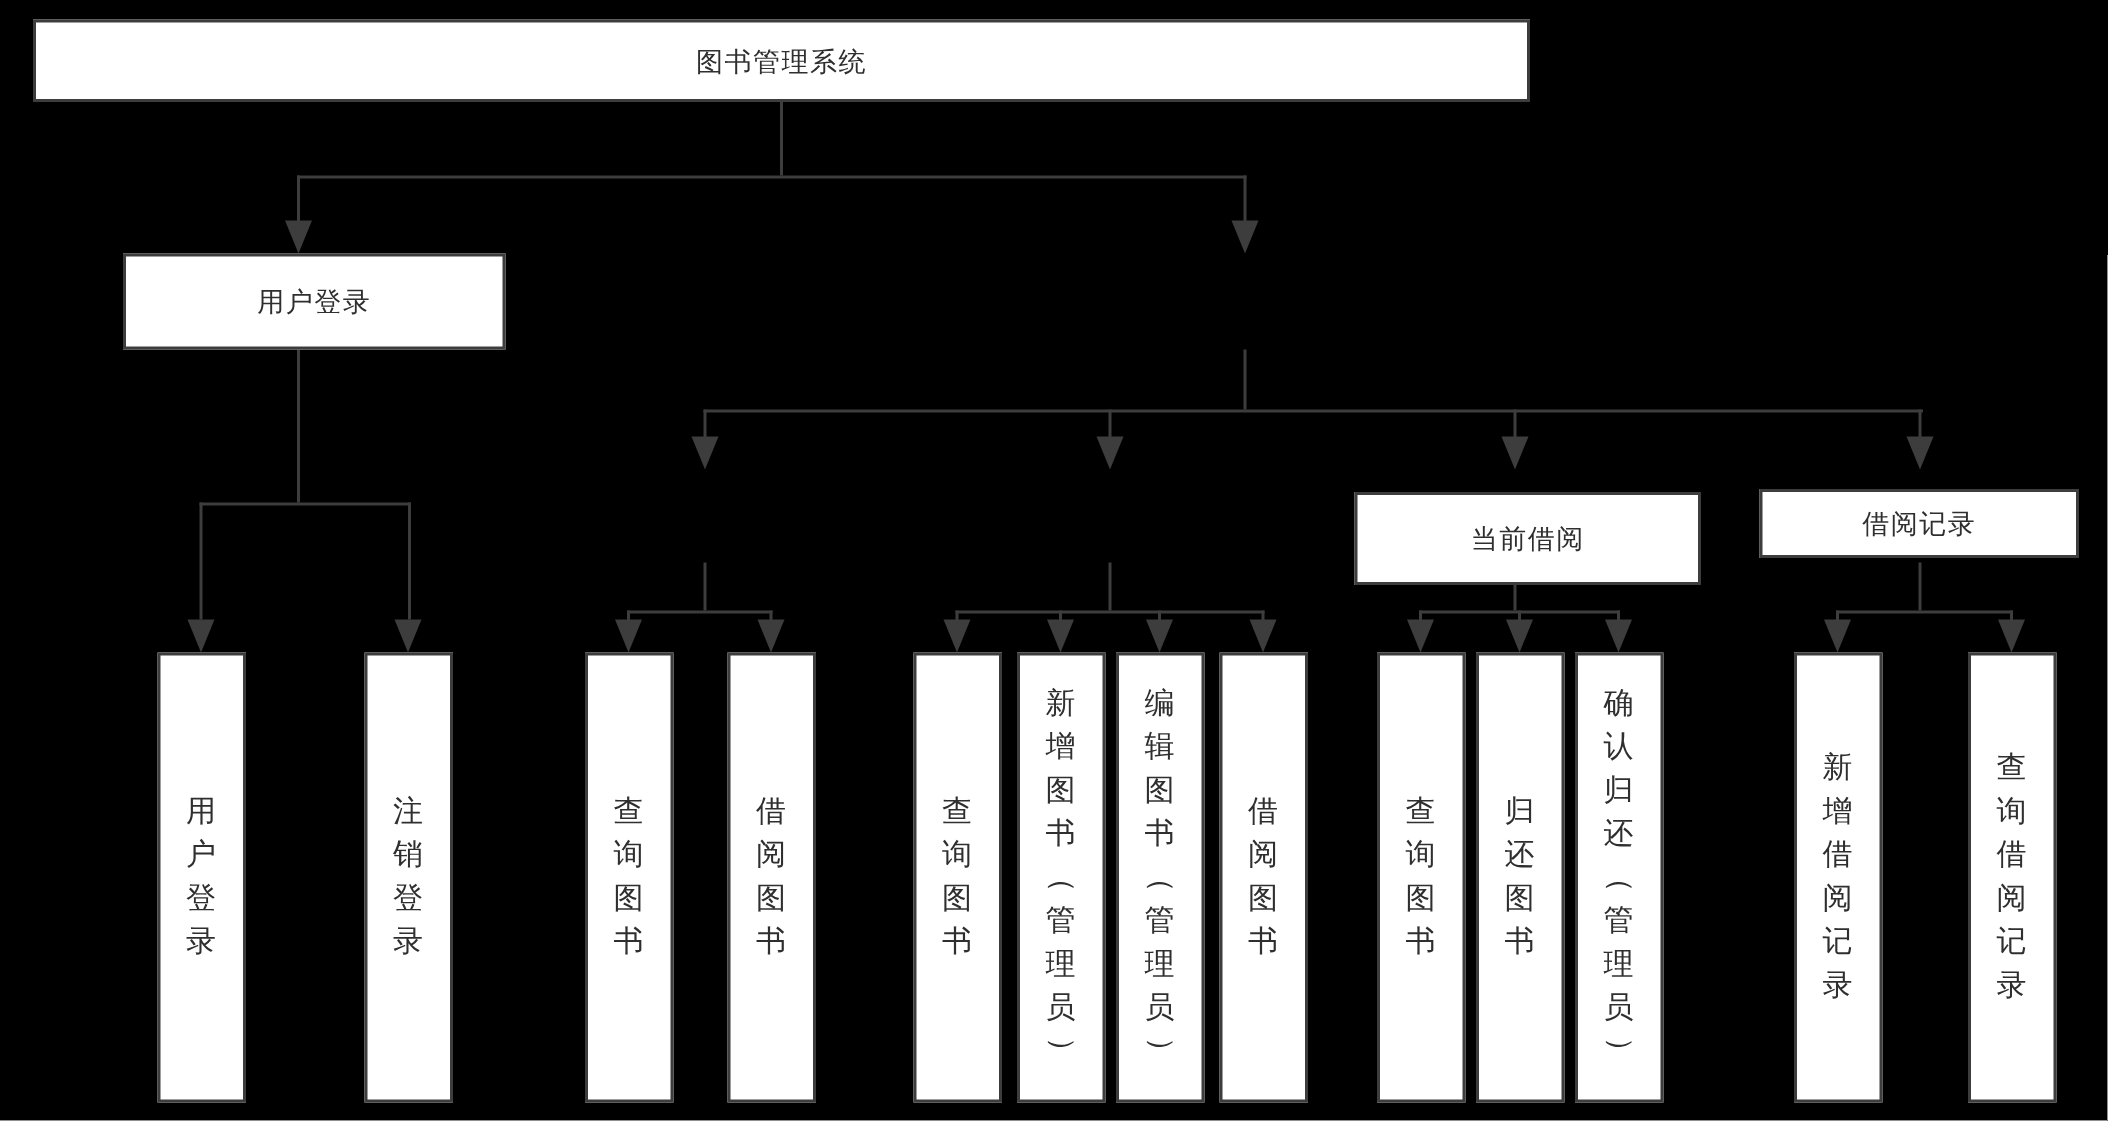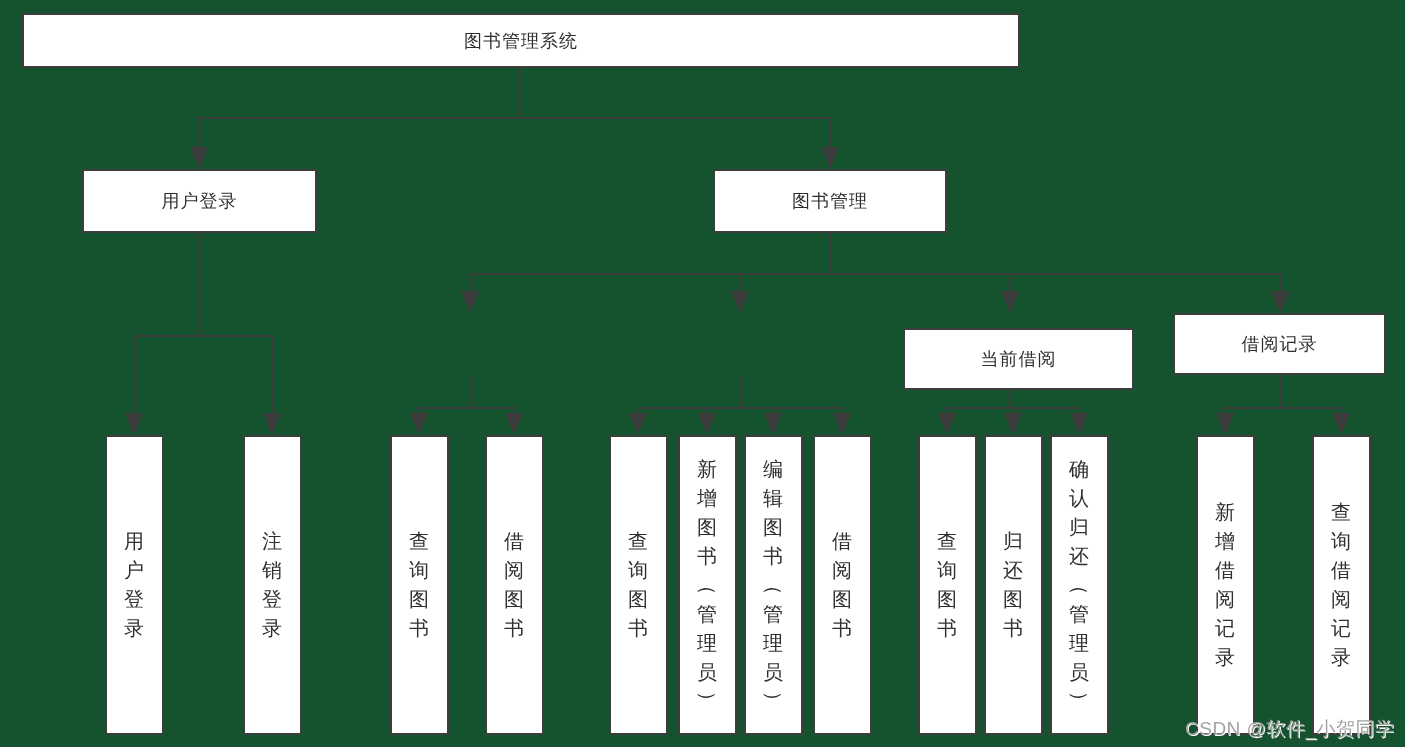--- a/index.html
+++ b/index.html
@@ -1,19 +1,19 @@
 <!DOCTYPE html>
 <html><head>
 <meta charset="utf-8">
 <style>
   html,body{margin:0;padding:0;background:#ffffff;}
   #stage{
     position:relative;
     width:1405px;height:747px;
-    background:#14532d;
+    background:#000000;
     font-family:"Liberation Sans","DejaVu Sans",sans-serif;
     color:#2f2f2f;
     overflow:hidden;
   }
   .node{
     position:absolute;
     background:#ffffff;
     border:2px solid #3d3d3d;
     display:flex;align-items:center;justify-content:center;
     box-sizing:border-box;
@@ -58,25 +58,22 @@
     <span>图书管理系统</span>
   </div>
 
   <div class="vline" style="left:520px;top:68px;width:2px;height:49px"></div>
   <div class="hline" style="left:198px;top:117px;width:633px;height:2px"></div>
   <div class="vline" style="left:198px;top:117px;width:2px;height:32px"></div>
   <div class="arrow" style="left:190px;top:147px"></div>
   <div class="vline" style="left:829px;top:117px;width:2px;height:32px"></div>
   <div class="arrow" style="left:821px;top:147px"></div>
 
-  <div class="node" style="left:82px;top:169px;width:235px;height:64px">
+  <div class="node" style="left:82px;top:169px;width:255px;height:64px">
     <span>用户登录</span>
-  </div>
-  <div class="node" style="left:713px;top:169px;width:234px;height:64px">
-    <span>图书管理</span>
   </div>
 
   <div class="vline" style="left:198px;top:233px;width:2px;height:102px"></div>
   <div class="hline" style="left:133px;top:335px;width:141px;height:2px"></div>
   <div class="vline" style="left:133px;top:335px;width:2px;height:78px"></div>
   <div class="arrow" style="left:125px;top:413px"></div>
   <div class="vline" style="left:272px;top:335px;width:2px;height:78px"></div>
   <div class="arrow" style="left:263px;top:413px"></div>
 
   <div class="vline" style="left:829px;top:233px;width:2px;height:40px"></div>
@@ -86,21 +83,21 @@
   <div class="vline" style="left:739px;top:273px;width:2px;height:20px"></div>
   <div class="arrow" style="left:731px;top:291px"></div>
   <div class="vline" style="left:1009px;top:273px;width:2px;height:20px"></div>
   <div class="arrow" style="left:1001px;top:291px"></div>
   <div class="vline" style="left:1279px;top:273px;width:2px;height:20px"></div>
   <div class="arrow" style="left:1271px;top:291px"></div>
 
   <div class="node" style="left:903px;top:328px;width:231px;height:62px">
     <span>当前借阅</span>
   </div>
-  <div class="node" style="left:1173px;top:313px;width:213px;height:62px">
+  <div class="node" style="left:1173px;top:326px;width:213px;height:46px">
     <span>借阅记录</span>
   </div>
 
   <div class="vline" style="left:469px;top:375px;width:2px;height:32px"></div>
   <div class="hline" style="left:418px;top:407px;width:97px;height:2px"></div>
   <div class="vline" style="left:418px;top:407px;width:2px;height:8px"></div>
   <div class="arrow" style="left:410px;top:413px"></div>
   <div class="vline" style="left:513px;top:407px;width:2px;height:8px"></div>
   <div class="arrow" style="left:505px;top:413px"></div>
 
@@ -252,15 +249,14 @@
     <div class="vtext">
         <span>查</span>
         <span>询</span>
         <span>借</span>
         <span>阅</span>
         <span>记</span>
         <span>录</span>
       </div>
   </div>
 
-  <div id="watermark">CSDN @软件_小贺同学</div>
 
 </div>
 
 </body></html>

